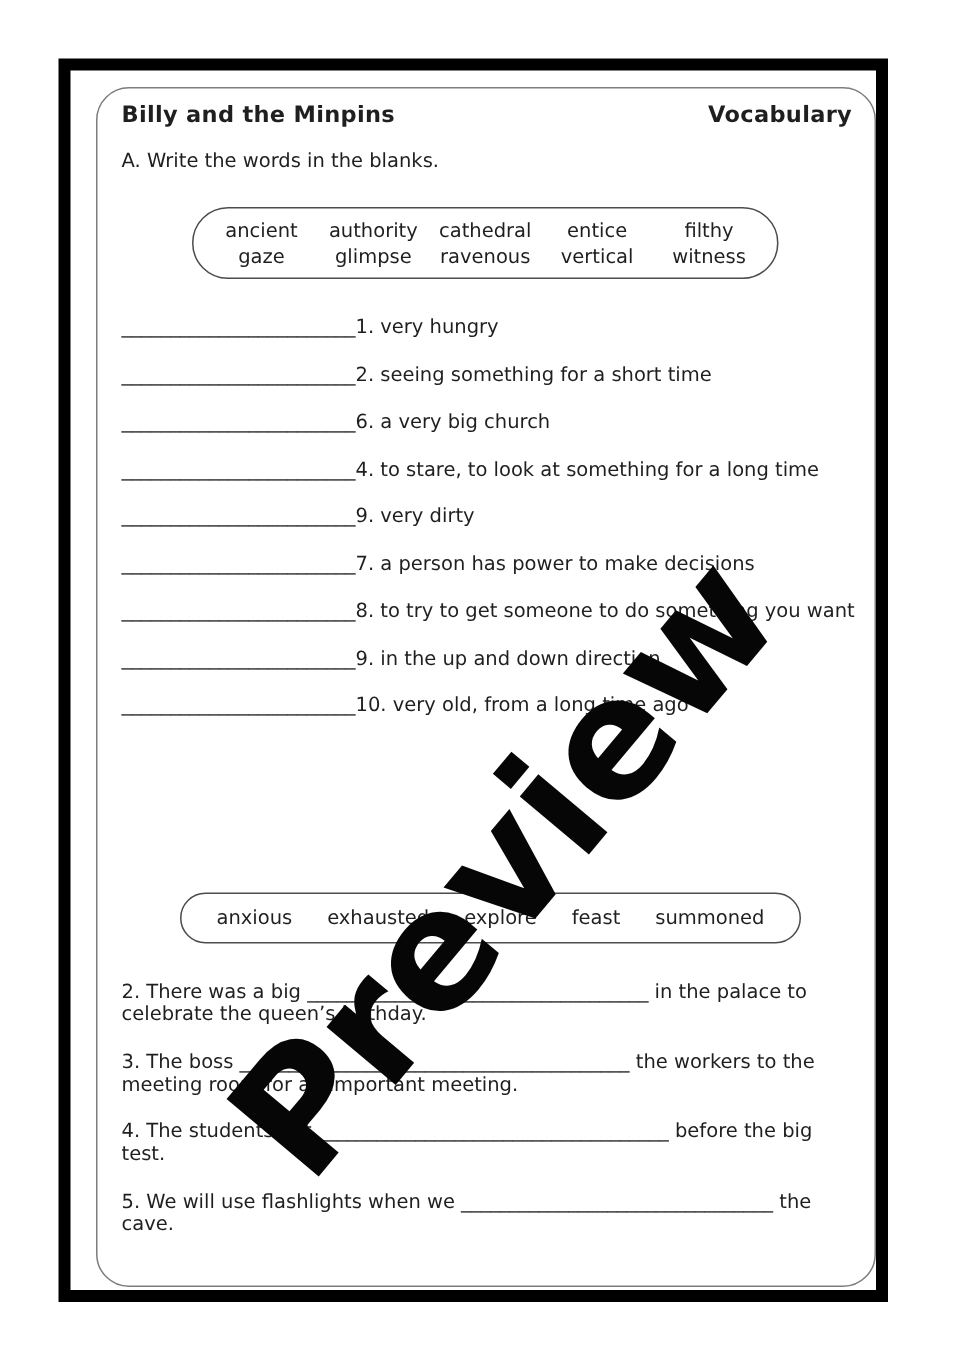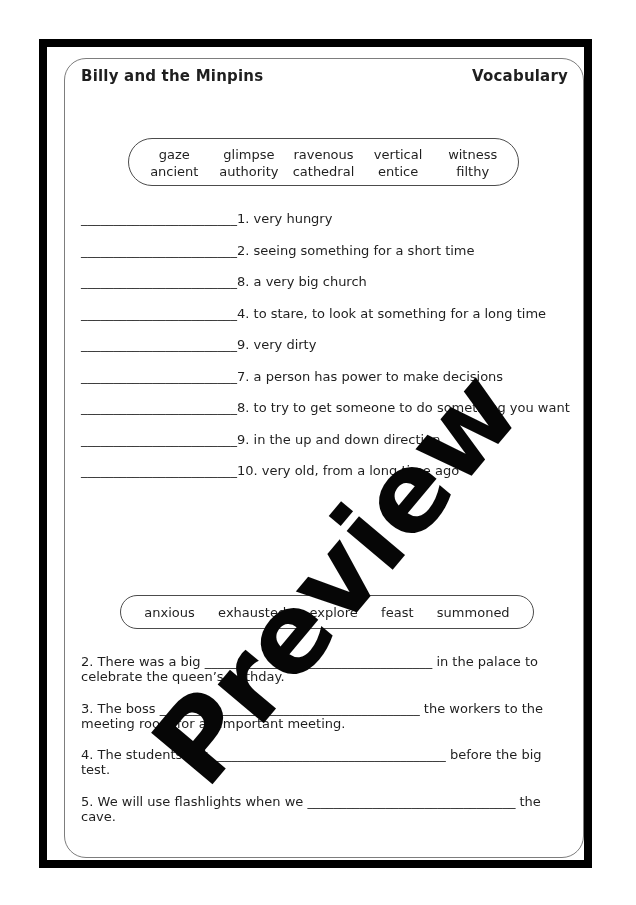--- a/index.html
+++ b/index.html
@@ -72,42 +72,43 @@
 
 <div class="page">
   <div class="outer-border">
     <div class="inner-panel">
 
       <div class="header-row">
         <span>Billy and the Minpins</span>
         <span>Vocabulary</span>
       </div>
 
+      <div class="instr instr-a">A. Write the words in the blanks.</div>
 
       <div class="bank bank-a">
+        <div class="bank-row">
+          <span>ancient</span>
+          <span>authority</span>
+          <span>cathedral</span>
+          <span>entice</span>
+          <span>filthy</span>
+        </div>
         <div class="bank-row">
           <span>gaze</span>
           <span>glimpse</span>
           <span>ravenous</span>
           <span>vertical</span>
           <span>witness</span>
         </div>
-        <div class="bank-row">
-          <span>ancient</span>
-          <span>authority</span>
-          <span>cathedral</span>
-          <span>entice</span>
-          <span>filthy</span>
-        </div>
       </div>
 
       <div class="items">
         <div class="item"><span>________________________</span><span>1. very hungry</span></div>
         <div class="item"><span>________________________</span><span>2. seeing something for a short time</span></div>
-        <div class="item"><span>________________________</span><span>8. a very big church</span></div>
+        <div class="item"><span>________________________</span><span>6. a very big church</span></div>
         <div class="item"><span>________________________</span><span>4. to stare, to look at something for a long time</span></div>
         <div class="item"><span>________________________</span><span>9. very dirty</span></div>
         <div class="item"><span>________________________</span><span>7. a person has power to make decisions</span></div>
         <div class="item"><span>________________________</span><span>8. to try to get someone to do something you want</span></div>
         <div class="item"><span>________________________</span><span>9. in the up and down direction</span></div>
         <div class="item"><span>________________________</span><span>10. very old, from a long time ago</span></div>
       </div>
 
 
       <div class="bank bank-b">

